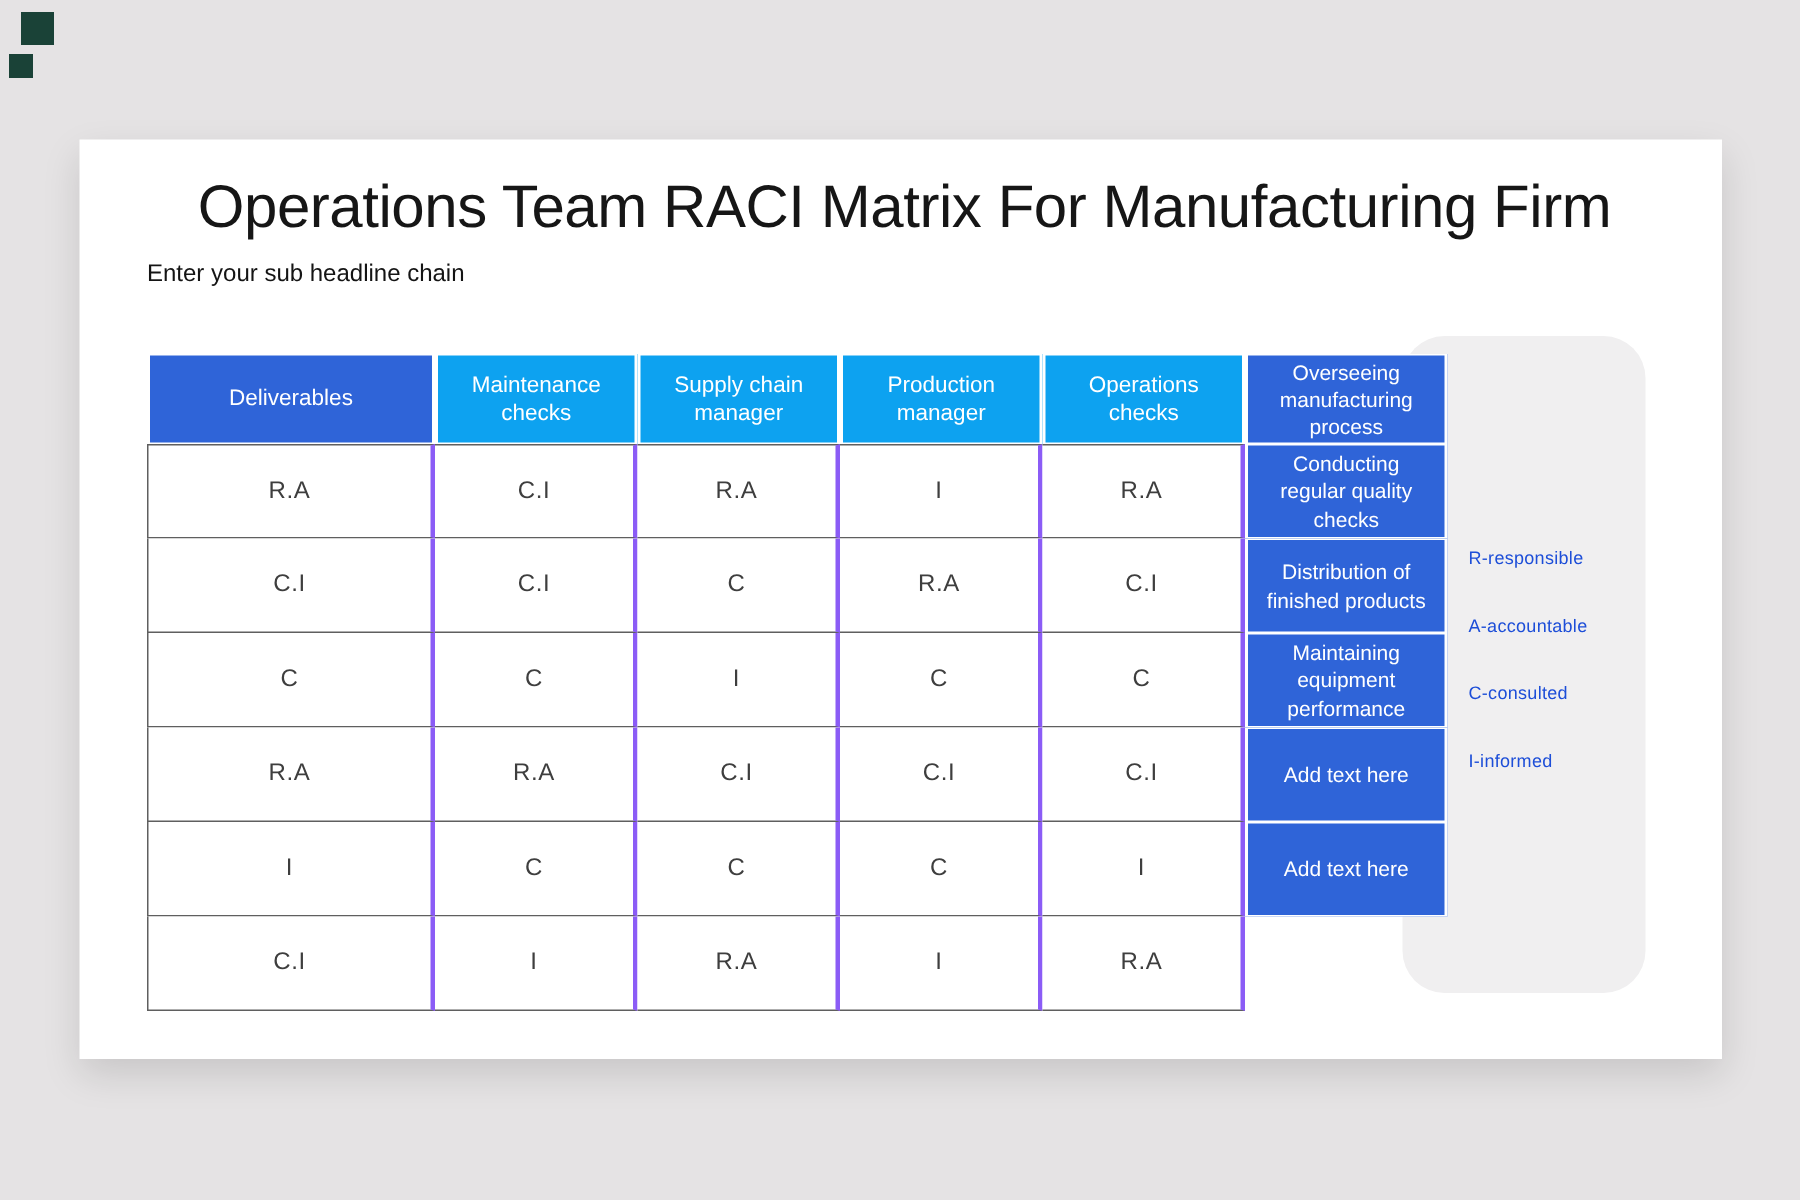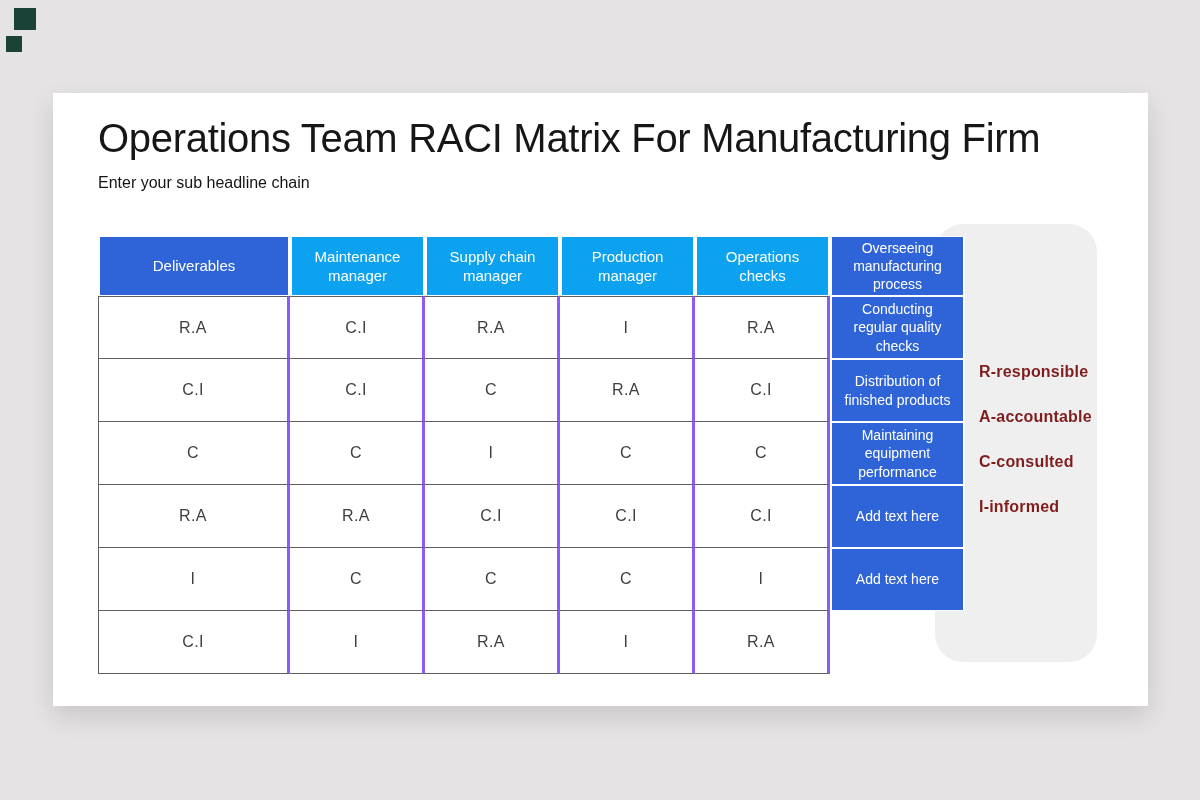--- a/index.html
+++ b/index.html
@@ -13,37 +13,37 @@
   .deco.sq2{left:6px;top:36px;width:16px;height:16px;background:#1a4237;}
 
   .card{
     position:absolute;left:53px;top:93px;width:1095px;height:613px;
     background:#ffffff;
     box-shadow:0 10px 24px rgba(0,0,0,0.13);
   }
   .title{
     position:absolute;left:45px;top:22px;width:1010px;
     font-size:40px;line-height:46px;font-weight:500;color:#161616;
-    letter-spacing:-0.3px;white-space:nowrap;
+    letter-spacing:-0.3px;white-space:nowrap;text-align:center;
   }
   .subtitle{
     position:absolute;left:45px;top:80px;
     font-size:16px;line-height:20px;font-weight:400;color:#141414;
   }
 
   .legend-panel{
     position:absolute;left:882px;top:131px;width:162px;height:438px;
     background:#f0eff0;border-radius:28px;
   }
   .legend{
     position:absolute;left:926px;top:269px;margin:0;padding:0;list-style:none;
   }
   .legend li{
     height:20px;line-height:20px;margin-bottom:25px;
-    font-size:16px;font-weight:700;color:#7f1d1d;letter-spacing:0.2px;
+    font-size:12px;font-weight:400;color:#1d4ed8;letter-spacing:0.2px;
     white-space:nowrap;
   }
 
   .tbl{
     position:absolute;left:45px;top:143px;
     display:grid;
     grid-template-columns:192px 135px 135px 135px 135px 135px;
     grid-template-rows:60px 63px 63px 63px 63px 63px 63px;
   }
   .tbl > div{
@@ -83,21 +83,21 @@
   <ul class="legend">
     <li>R-responsible</li>
     <li>A-accountable</li>
     <li>C-consulted</li>
     <li>I-informed</li>
   </ul>
 
   <div class="tbl">
 
     <div class="bluecell hc">Deliverables</div>
-    <div class="bluecell hr">Maintenance manager</div>
+    <div class="bluecell hr">Maintenance checks</div>
     <div class="bluecell hr">Supply chain manager</div>
     <div class="bluecell hr">Production manager</div>
     <div class="bluecell hr">Operations checks</div>
 
     <div class="bluecell lb">Overseeing manufacturing process</div>
     <div class="dc rt cl">R.A</div>
     <div class="dc rt">C.I</div>
     <div class="dc rt">R.A</div>
     <div class="dc rt">I</div>
     <div class="dc rt">R.A</div>

